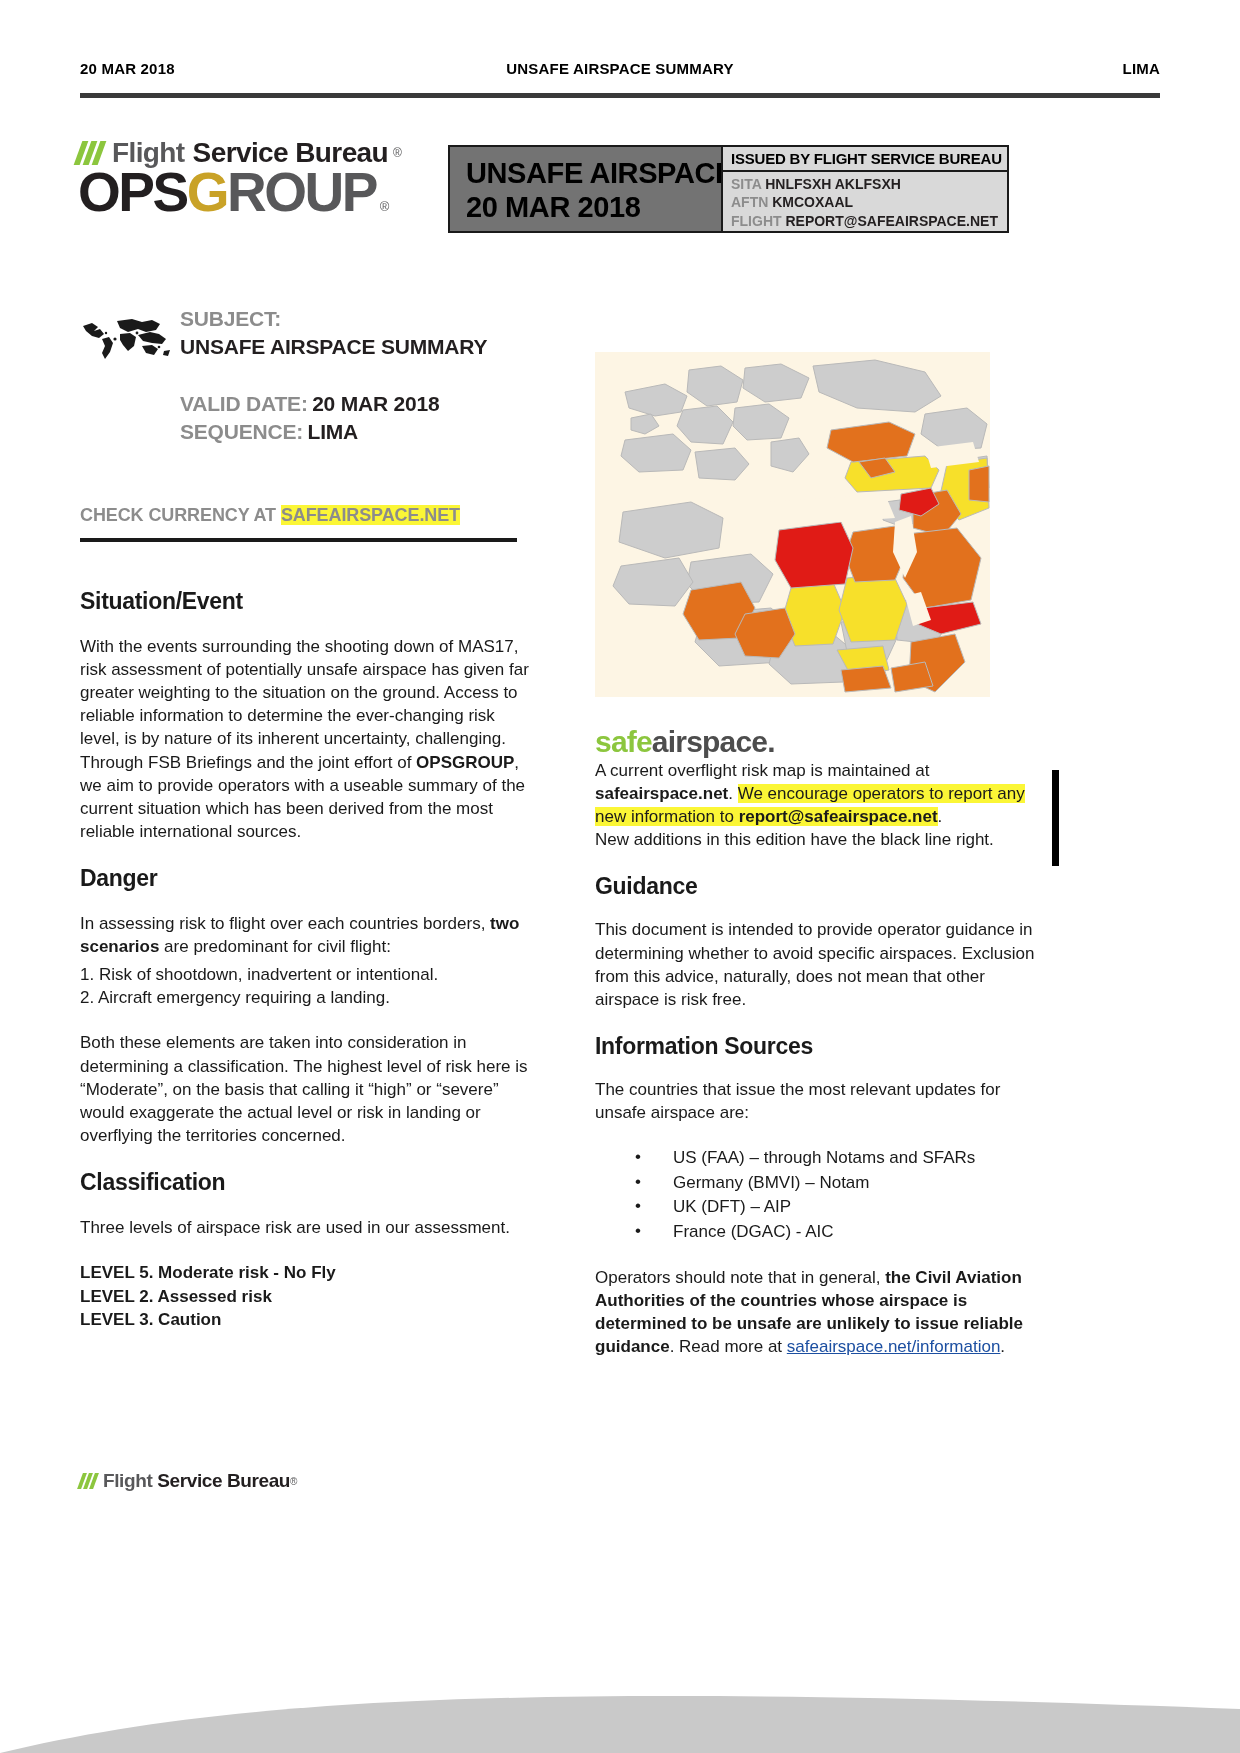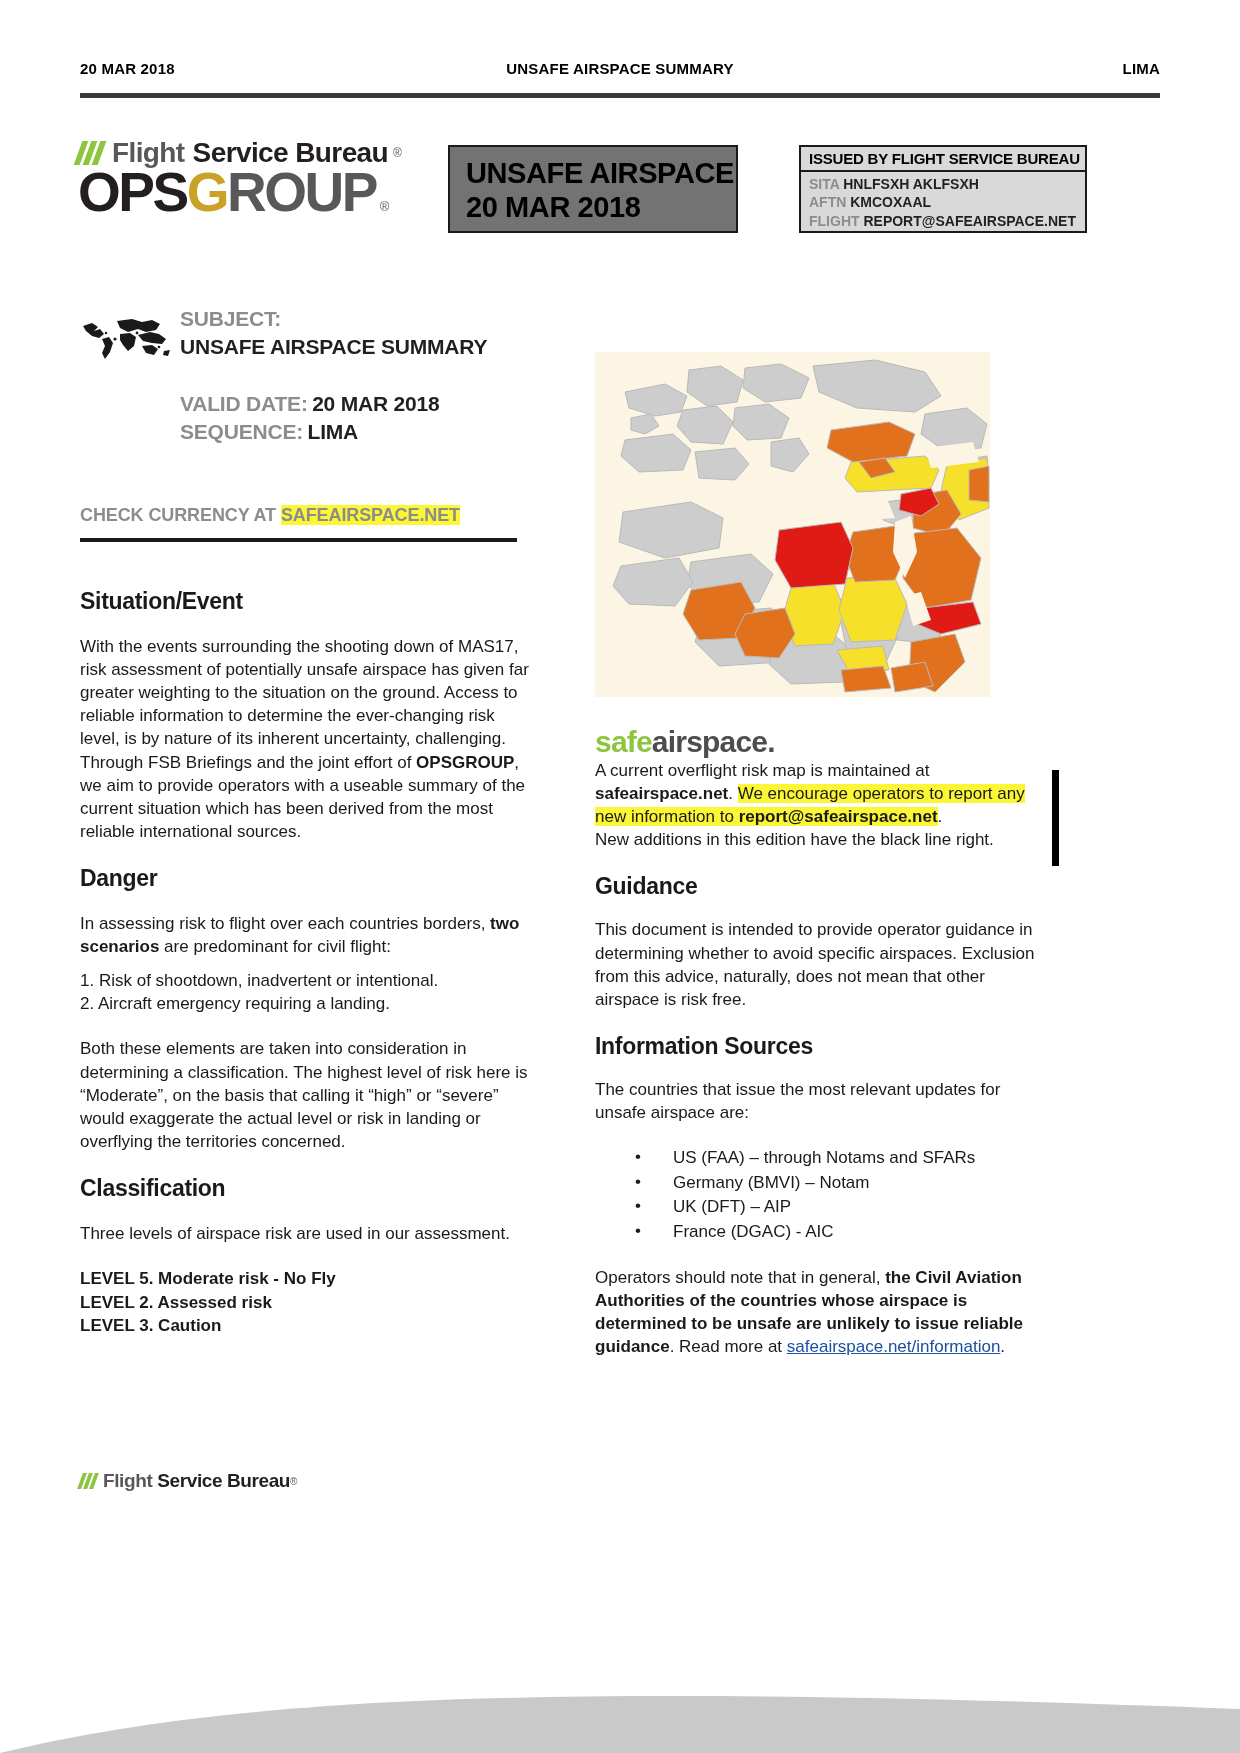--- a/index.html
+++ b/index.html
@@ -43,21 +43,21 @@
 
   
   .title-box {
     position:absolute; left:448px; top:145px; width:290px; height:88px;
     background:#737373; border:2px solid #1a1a1a;
     padding:10px 0 0 16px;
   }
   .title-line { font-size:29px; font-weight:bold; line-height:1.16; letter-spacing:-.4px; }
 
   .issue-box {
-    position:absolute; left:799px; top:145px; width:288px; height:88px;
+    position:absolute; left:721px; top:145px; width:288px; height:88px;
     background:#d9d9d9; border:2px solid #1a1a1a;
   }
   .issue-head {
     font-size:15px; font-weight:bold; padding:3px 0 3px 8px;
     border-bottom:2px solid #1a1a1a; letter-spacing:-.2px;
   }
   .issue-lines { padding:3px 0 0 8px; }
   .issue-line { font-size:14px; line-height:1.32; font-weight:bold; color:#231f20; }
   .issue-line .lbl { color:#8c8c8c; font-weight:bold; }
 
@@ -204,21 +204,21 @@
   <span>CHECK CURRENCY AT </span><span class="hl">SAFEAIRSPACE.NET</span>
 </div>
 <div class="check-rule"></div>
 
 <div class="col-left">
 
   <h2 class="sec">Situation/Event</h2>
   <p class="body"><span>With the events surrounding the shooting down of MAS17, risk assessment of potentially unsafe airspace has given far greater weighting to the situation on the ground. Access to reliable information to determine the ever-changing risk level, is by nature of its inherent uncertainty, challenging. Through FSB Briefings and the joint effort of </span><b>OPSGROUP</b><span>, we aim to provide operators with a useable summary of the current situation which has been derived from the most reliable international sources.</span></p>
 
   <h2 class="sec">Danger</h2>
-  <p class="body" style="margin-bottom:11px"><span>In assessing risk to flight over each countries borders, </span><b>two scenarios</b><span> are predominant for civil flight:</span></p>
+  <p class="body" style="margin-bottom:5px"><span>In assessing risk to flight over each countries borders, </span><b>two scenarios</b><span> are predominant for civil flight:</span></p>
   <p class="body" style="margin-bottom:0">1. Risk of shootdown, inadvertent or intentional.</p>
   <p class="body">2. Aircraft emergency requiring a landing.</p>
   <p class="body">Both these elements are taken into consideration in determining a classification. The highest level of risk here is “Moderate”, on the basis that calling it “high” or “severe” would exaggerate the actual level or risk in landing or overflying the territories concerned.</p>
 
   <h2 class="sec">Classification</h2>
   <p class="body">Three levels of airspace risk are used in our assessment.</p>
   <div class="levels">
     <div>LEVEL 5. Moderate risk - No Fly</div>
     <div>LEVEL 2. Assessed risk</div>
     <div>LEVEL 3. Caution</div>

